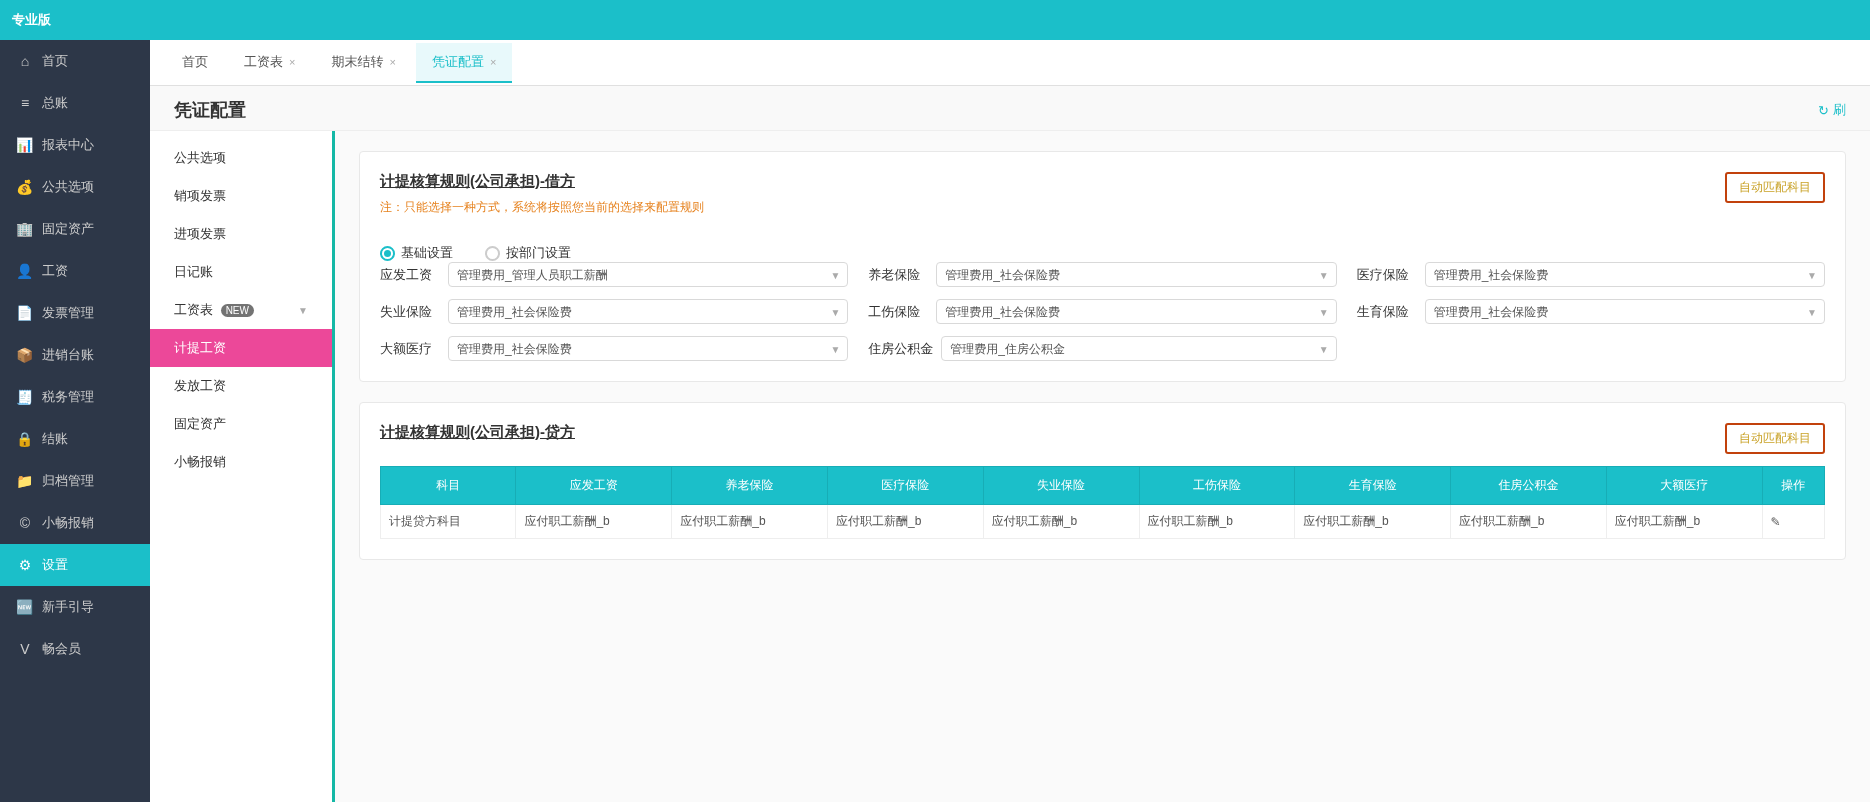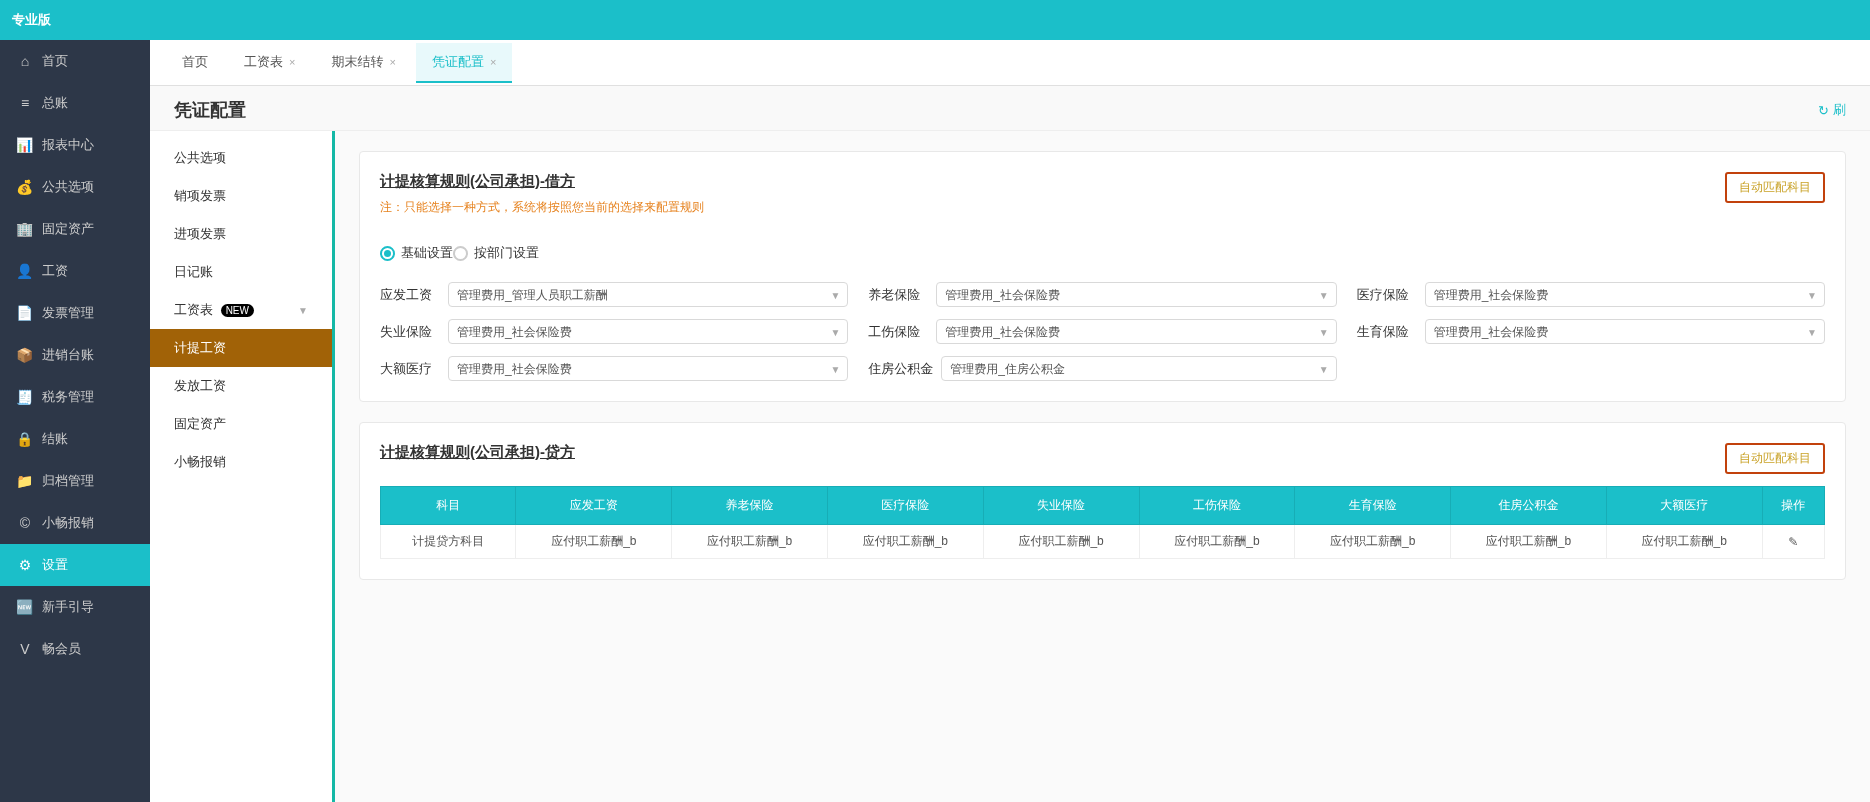--- a/index.html
+++ b/index.html
@@ -32,35 +32,35 @@
     .page-header { display: flex; align-items: center; justify-content: space-between; padding: 12px 24px 8px; background: #f9f9f9; border-bottom: 1px solid #eee; }
     .page-title { font-size: 18px; font-weight: bold; color: #333; }
     .refresh-btn { color: #1bbfc9; cursor: pointer; font-size: 13px; display: flex; align-items: center; gap: 4px; }
 
     
     .inner-layout { display: flex; flex: 1; overflow: hidden; }
 
     
     .left-nav { width: 185px; background: #fff; border-right: 3px solid #14b8a6; padding: 8px 0; overflow-y: auto; flex-shrink: 0; }
     .left-nav-item { padding: 10px 24px; color: #333; cursor: pointer; font-size: 13px; display: flex; align-items: center; justify-content: space-between; }
-    .left-nav-item.active { background: #a16207; color: #fff; }
-    .left-nav-badge { background: #000000; color: white; font-size: 10px; padding: 1px 5px; border-radius: 8px; margin-left: 4px; }
+    .left-nav-item.active { background: #ec4899; color: #fff; }
+    .left-nav-badge { background: #737373; color: white; font-size: 10px; padding: 1px 5px; border-radius: 8px; margin-left: 4px; }
     .left-nav-arrow { font-size: 10px; color: #aaa; }
 
     
     .main-content { flex: 1; overflow-y: auto; padding: 20px 24px; background: #fafafa; }
 
     
     .section { background: #fff; border: 1px solid #e8e8e8; border-radius: 4px; padding: 20px; margin-bottom: 20px; }
     .section-title { font-size: 15px; font-weight: bold; color: #333; margin-bottom: 8px; text-decoration: underline; }
     .section-note { color: #e6821e; font-size: 12px; margin-bottom: 16px; }
     .section-header { display: flex; justify-content: space-between; align-items: flex-start; margin-bottom: 12px; }
 
     
-    .radio-group { display: flex; align-items: center; margin-bottom: 20px; }
+    .radio-group { display: flex; align-items: center; gap: 32px; }
     .radio-item { display: flex; align-items: center; gap: 6px; cursor: pointer; font-size: 13px; color: #333; }
     .radio-circle { width: 15px; height: 15px; border-radius: 50%; border: 2px solid #1bbfc9; display: flex; align-items: center; justify-content: center; }
     .radio-circle.checked::after { content: ''; width: 7px; height: 7px; border-radius: 50%; background: #1bbfc9; }
     .radio-circle.unchecked { border-color: #ccc; }
 
     
     .form-grid { display: grid; grid-template-columns: repeat(3, 1fr); gap: 16px 20px; }
     .form-item { display: flex; align-items: center; gap: 8px; }
     .form-label { font-size: 13px; color: #333; white-space: nowrap; min-width: 60px; }
     .select-wrapper { flex: 1; position: relative; }
@@ -68,21 +68,21 @@
     .select-arrow { position: absolute; right: 8px; top: 50%; transform: translateY(-50%); font-size: 10px; color: #aaa; pointer-events: none; }
 
     
     .auto-match-btn { border: 2px solid #c2410c; color: #c9a227; background: #fff; padding: 5px 12px; border-radius: 3px; cursor: pointer; font-size: 12px; white-space: nowrap; }
 
     
     .data-table { width: 100%; border-collapse: collapse; font-size: 12px; }
     .data-table thead tr { background: #1bbfc9; color: white; }
     .data-table thead th { padding: 10px 8px; font-weight: normal; border: 1px solid #17adb6; }
     .data-table tbody tr { background: #fff; }
-    .data-table tbody td { padding: 8px; text-align: center; border: 1px solid #eee; color: #555; font-size: 12px; }
+    .data-table tbody td { padding: 8px; border: 1px solid #eee; color: #555; font-size: 12px; }
 
     .edit-icon { cursor: pointer; color: #555; }
   </style>
 </head>
 <body>
 
 <div class="top-bar">
   <span class="top-bar-brand">专业版</span>
 </div>
 

